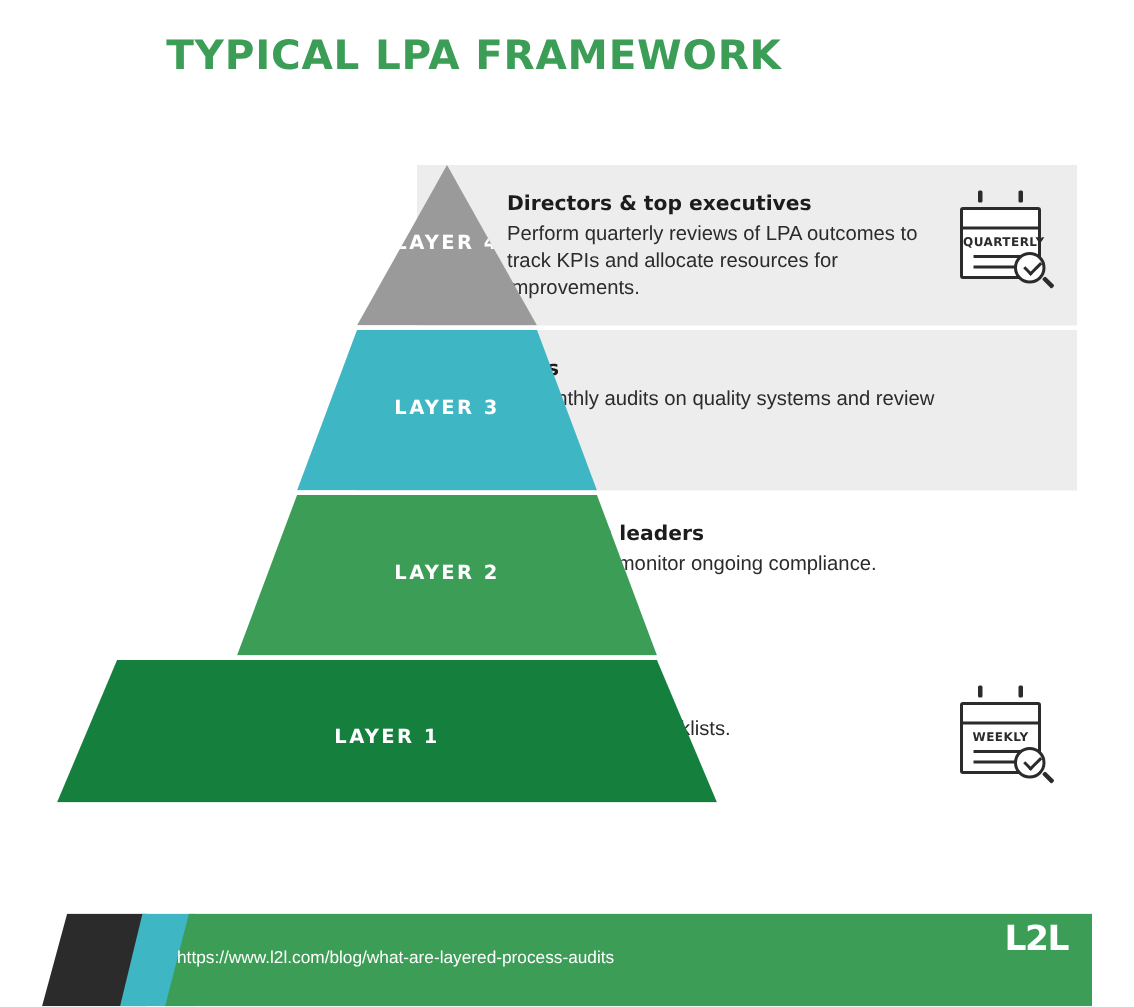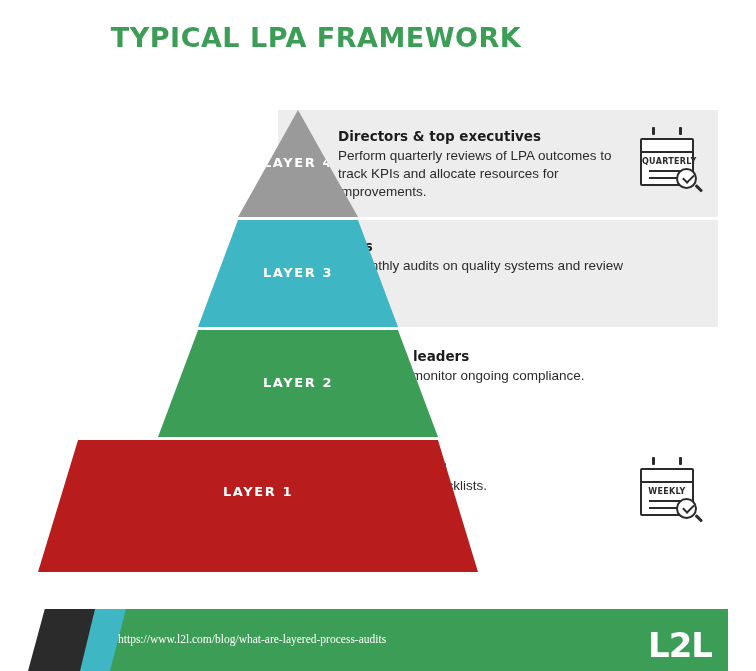--- a/index.html
+++ b/index.html
@@ -114,22 +114,22 @@
   }
   .slice-3 {
     left: 120px;
     width: 280px;
     background: #3c9e56;
     clip-path: polygon(14.3% 0%, 85.7% 0%, 100% 100%, 0% 100%);
   }
   .slice-4 {
     left: 0px;
     width: 440px;
-    height: 132px;
-    background: #b91c1c;
+    height: 95px;
+    background: #15803d;
     clip-path: polygon(9.1% 0%, 90.9% 0%, 100% 100%, 0% 100%);
   }
   .slice-4 span { top: 44px; }
 
   
   .cal {
     position: absolute;
     right: 16px;
     top: 22px;
     width: 62px;
@@ -263,27 +263,27 @@
     height: 62px;
     background: #3c9e56;
     clip-path: polygon(16px 0%, 100% 0%, 100% 100%, 0% 100%);
   }
   #footer-url {
     position: absolute;
     left: 118px;
     top: 24px;
     font-size: 11.5px;
     color: #ffffff;
-    font-family: Liberation Serif, serif;
+    font-family: Liberation Sans, sans-serif;
   }
   #footer-logo {
     position: absolute;
     right: 44px;
-    top: 16px;
-    font-size: 34px;
+    top: 4px;
+    font-size: 23px;
     font-weight: bold;
     color: #ffffff;
     font-family: "DejaVu Sans", sans-serif;
     letter-spacing: -1px;
   }
 </style>
 </head>
 <body>
 
 <div id="page-title">TYPICAL LPA FRAMEWORK</div>

